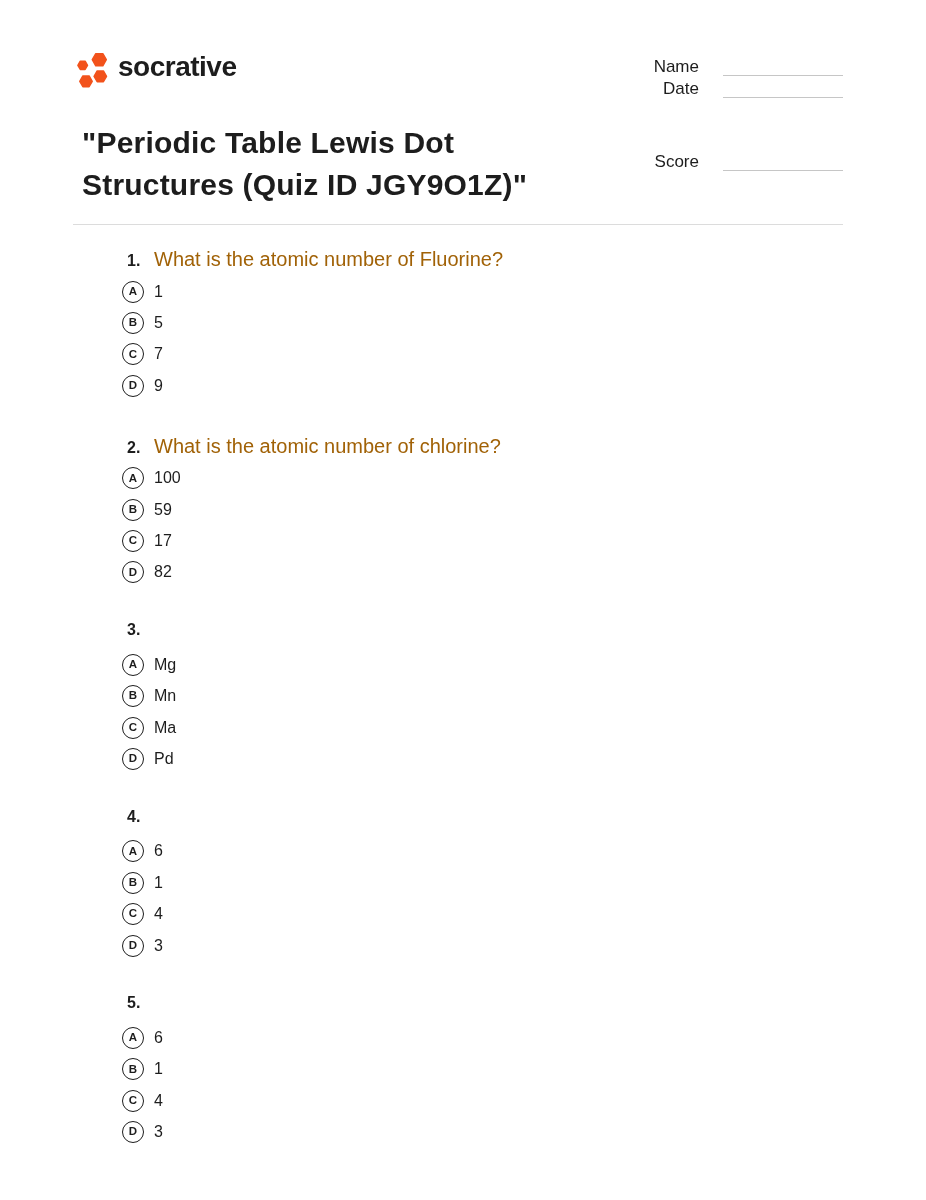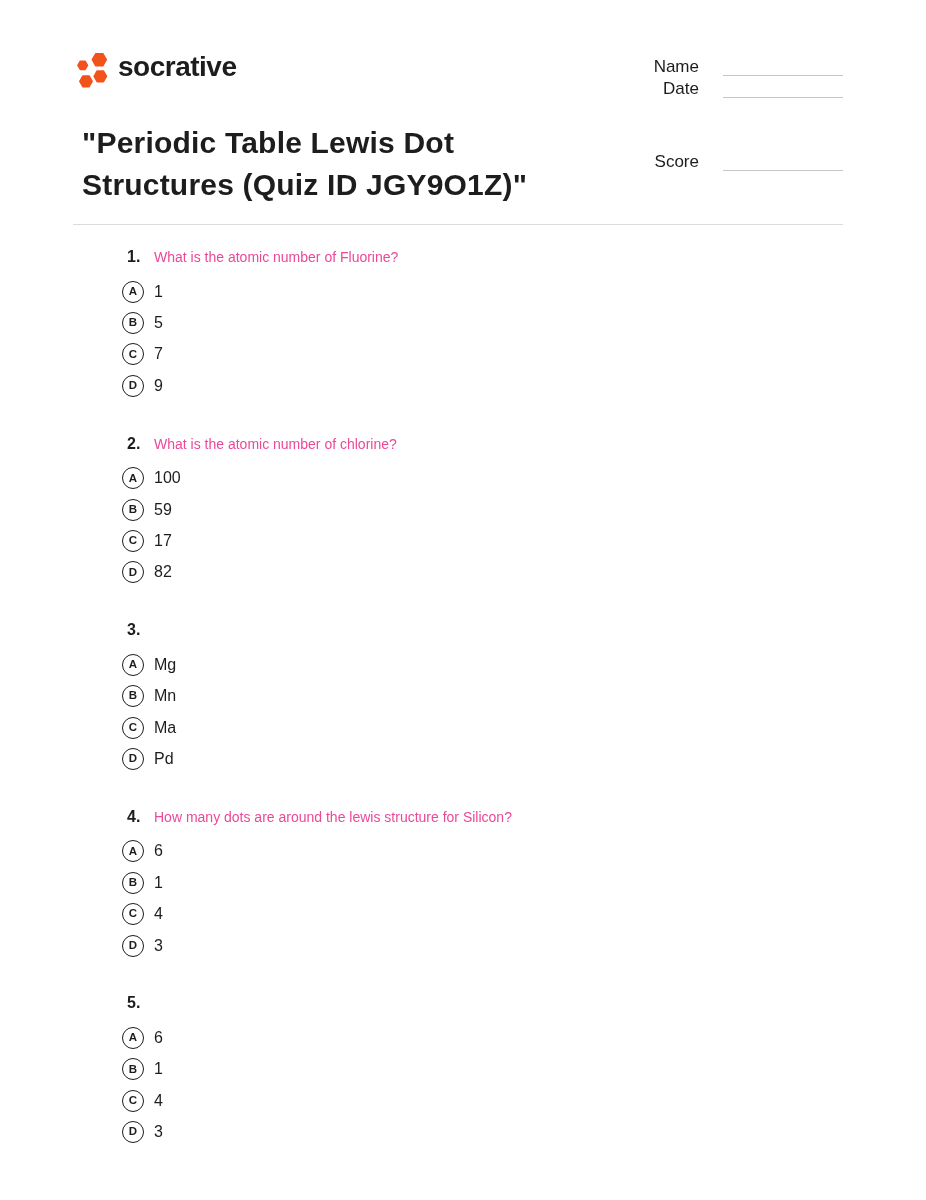--- a/index.html
+++ b/index.html
@@ -97,22 +97,22 @@
     padding-left: 127px;
   }
   .q-num {
     width: 27px;
     flex: 0 0 27px;
     font-size: 16px;
     font-weight: 700;
     color: #1d1d1d;
   }
   .q-text {
-    font-size: 14px;
-    color: #ec4899;
+    font-size: 20px;
+    color: #a16207;
   }
   .opt-row {
     display: flex;
     align-items: center;
     height: 31.4px;
     padding-left: 122px;
   }
   .opt-circle {
     width: 22px;
     height: 22px;
@@ -267,21 +267,20 @@
             <span>D</span>
           </span>
           <span class="opt-text">Pd</span>
         </div>
         </div>
     </section>
 
     <section class="question">
       <div class="q-row">
         <span class="q-num">4.</span>
-        <span class="q-text">How many dots are around the lewis structure for Silicon?</span>
       </div>
       <div class="options">
 
       <div class="opt-row">
           <span class="opt-circle">
             <span>A</span>
           </span>
           <span class="opt-text">6</span>
         </div>
           <div class="opt-row">

